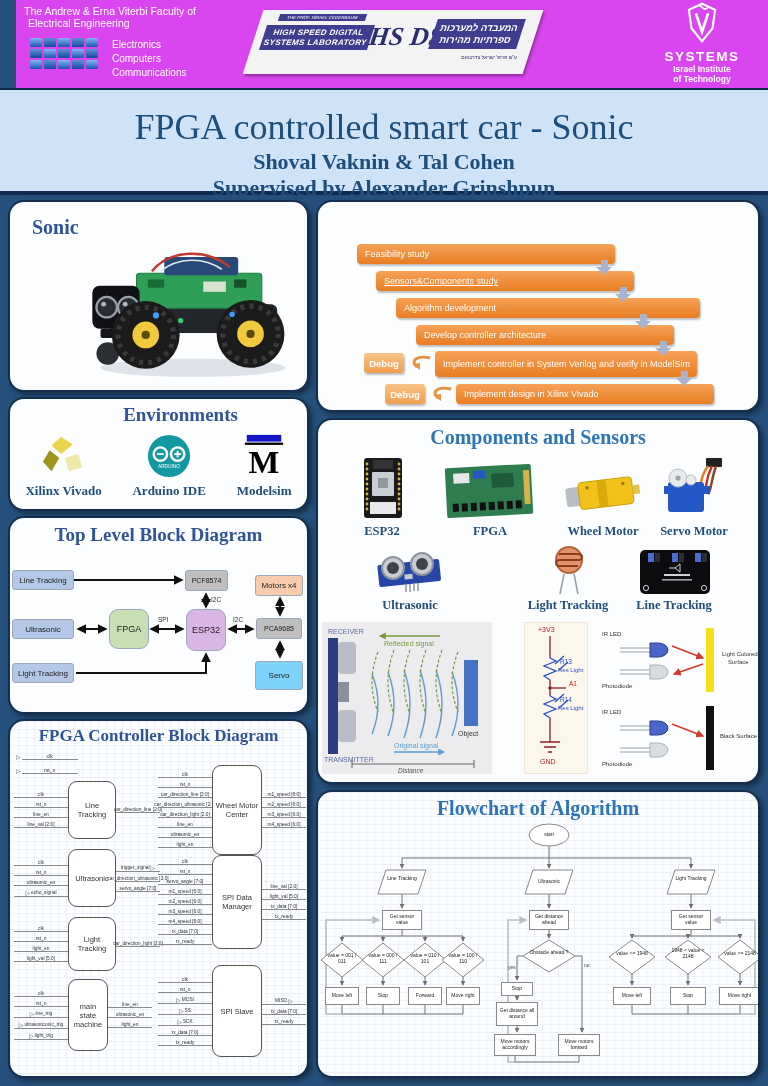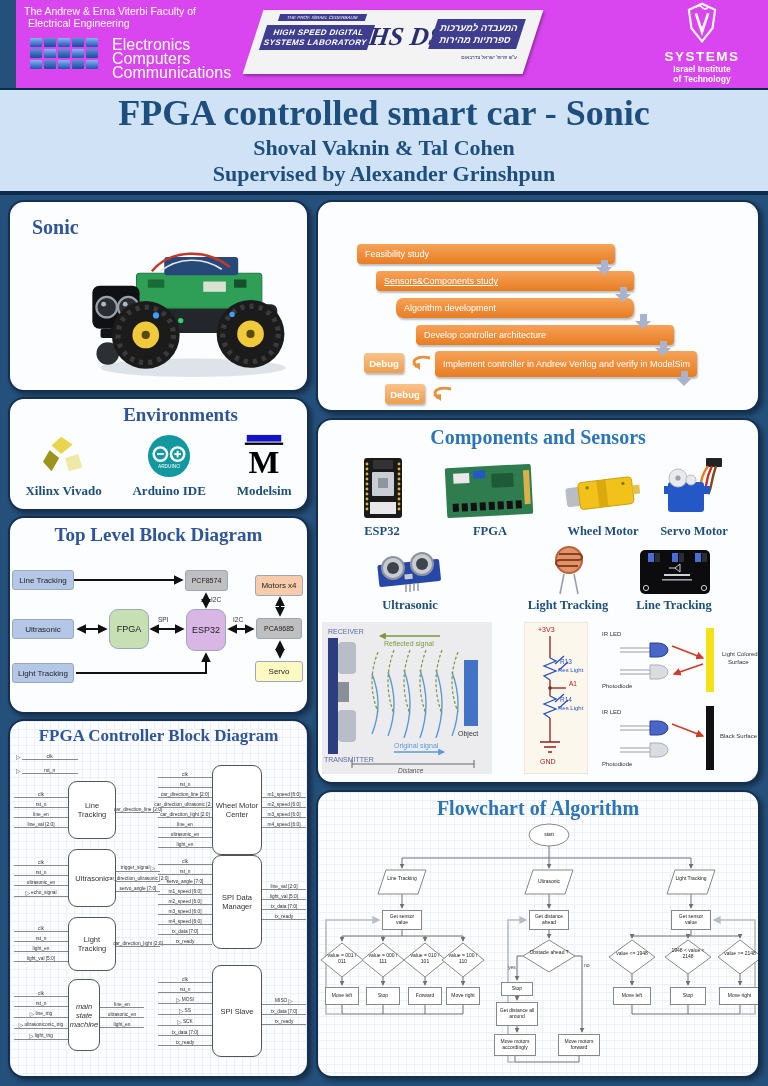--- a/index.html
+++ b/index.html
@@ -6,40 +6,40 @@
   .poster{position:relative;width:768px;height:1086px;background:#24507b;overflow:hidden;
           font-family:"Liberation Sans",sans-serif;}
   
   .hdr{position:absolute;left:16px;top:0;width:764px;height:88px;background:#d946ef;}
   .fac{position:absolute;left:8px;top:5px;color:#fff;}
   .fac .l1{font-size:10.5px;}
   .fac .l2{font-size:10.5px;margin-left:4px;}
   .facgrid{position:absolute;left:14px;top:38px;display:grid;grid-template-columns:repeat(5,12px);grid-gap:2px;}
   .facgrid i{display:block;width:12px;height:9px;background:linear-gradient(180deg,#86b6f2,#1d55b2);border-radius:1px;}
   .facgrid i.d{background:linear-gradient(180deg,#5d92d8,#174a9e);}
-  .facitems{position:absolute;left:96px;top:38px;color:#fff;font-size:16px;line-height:14px;}
+  .facitems{position:absolute;left:96px;top:38px;color:#fff;font-size:10px;line-height:14px;}
   .lab{position:absolute;left:237px;top:10px;width:280px;height:64px;}
   .labbg{position:absolute;inset:0;background:#f3f3f3;transform:skewX(-18deg);box-shadow:2px 2px 3px rgba(0,0,0,.35);}
   .labsmall{position:absolute;left:26px;top:4px;background:#3f3d8e;color:#fff;font-size:4.5px;padding:1px 8px;transform:skewX(-18deg);white-space:nowrap;}
   .laben{position:absolute;left:10px;top:15px;width:108px;height:25px;background:#3f3d8e;color:#fff;
          font-size:8px;font-weight:bold;display:flex;flex-direction:column;align-items:center;justify-content:center;
          transform:skewX(-18deg);letter-spacing:.4px;text-align:center;line-height:10px;}
   .labacro{position:absolute;left:116px;top:12px;font-family:"Liberation Serif",serif;font-style:italic;font-weight:bold;
            font-size:26px;color:#2b2e6e;transform:skewX(-8deg);}
   .labhe{position:absolute;right:12px;top:9px;width:88px;height:30px;background:#3f3d8e;color:#fff;font-size:9.5px;font-weight:bold;
          display:flex;flex-direction:column;align-items:center;justify-content:center;transform:skewX(-18deg);line-height:12px;direction:rtl;}
   .labhe2{position:absolute;right:16px;top:44px;font-size:5px;color:#2b2e6e;direction:rtl;}
   .tech{position:absolute;right:18px;top:2px;width:120px;text-align:center;color:#fff;}
   .tech .nm{font-size:13.5px;font-weight:bold;letter-spacing:1.5px;margin-top:1px;}
   .tech .sub{font-size:8.5px;line-height:10px;font-weight:bold;}
   
   .band{position:absolute;left:0;top:88px;width:768px;height:107px;background:#cfe2f6;
         border-top:2px solid #0e2a4d;border-bottom:4px solid #0e2a4d;box-sizing:border-box;
         display:flex;flex-direction:column;align-items:center;font-family:"Liberation Serif",serif;color:#1e4e7c;}
-  .band .t{font-size:36px;font-weight:bold;margin-top:2px;}
+  .band .t{font-size:36px;font-weight:normal;margin-top:16px;}
   .band .a{font-size:22px;font-weight:bold;margin-top:1px;}
   .band .s{font-size:22px;font-weight:bold;}
   
   .panel{position:absolute;background:#fbfdff;border:2px solid #142f4f;border-radius:16px;box-sizing:border-box;
          box-shadow:3px 3px 5px rgba(0,0,0,.4);overflow:hidden;}
   .ptitle{font-family:"Liberation Serif",serif;font-weight:bold;text-align:center;color:#2f5597;}
   .ptitle.lt{color:#2e75b6;}
   .gridbg{background-image:linear-gradient(#edf1f7 1px,transparent 1px),linear-gradient(90deg,#edf1f7 1px,transparent 1px);background-size:8px 8px;}
   .cap{position:absolute;font-family:"Liberation Serif",serif;font-weight:bold;color:#1f4e79;text-align:center;font-size:12.5px;}
   
@@ -169,23 +169,24 @@
       <circle cx="166" cy="119" r="4" fill="#5a4a10"></circle>
       <circle cx="74" cy="101" r="3" fill="#3aa0ff"></circle>
       <circle cx="98" cy="106" r="2.6" fill="#35d06a"></circle>
       <circle cx="148" cy="100" r="2.6" fill="#3aa0ff"></circle>
     </svg>
   </div>
 
   <div class="panel" style="left:316px;top:200px;width:444px;height:212px;">
     <div class="bar" style="left:39px;top:42px;width:258px;">Feasibility study</div>
     <div class="bar" style="left:58px;top:69px;width:258px;text-decoration:underline;">Sensors&amp;Components study</div>
-    <div class="bar" style="left:78px;top:96px;width:238px;border-radius:7px;">Algorithm development</div>
+    <div class="bar" style="left:78px;top:96px;width:304px;">Algorithm development</div>
     <div class="bar" style="left:98px;top:123px;width:258px;">Develop controller architecture</div>
-    <div class="bar" style="left:117px;top:149px;width:262px;height:26px;line-height:1.15;padding:2px 4px 2px 8px;">Implement controller in Andrew Verilog and verify in ModelSim</div>
+    <div class="bar" style="left:117px;top:149px;width:262px;height:26px;line-height:1.15;padding:2px 4px 2px 8px;">Implement controller in System Verilog and verify in ModelSim</div>
+    <div class="bar" style="left:138px;top:182px;width:258px;">Implement design in Xilinx Vivado</div>
     <div class="darr" style="left:278px;top:58px;">
         <div class="st"></div>
         <div class="hd"></div>
       </div>
     <div class="darr" style="left:297px;top:85px;">
         <div class="st"></div>
         <div class="hd"></div>
       </div>
     <div class="darr" style="left:317px;top:112px;">
         <div class="st"></div>
@@ -266,21 +267,21 @@
       <path d="M270 124 V139" stroke="#111" stroke-width="2" marker-start="url(#ts)" marker-end="url(#te)"></path>
     </svg>
     <div class="tlbox" style="left:2px;top:52px;width:62px;height:20px;background:#b4c7e7;">Line Tracking</div>
     <div class="tlbox" style="left:2px;top:101px;width:62px;height:20px;background:#b4c7e7;">Ultrasonic</div>
     <div class="tlbox" style="left:2px;top:145px;width:62px;height:20px;background:#b4c7e7;">Light Tracking</div>
     <div class="tlbox" style="left:99px;top:91px;width:40px;height:40px;background:#c6e0b4;border-radius:9px;font-size:9px;">FPGA</div>
     <div class="tlbox" style="left:176px;top:91px;width:40px;height:42px;background:#d9b6e4;border-radius:9px;font-size:9px;">ESP32</div>
     <div class="tlbox" style="left:175px;top:52px;width:43px;height:21px;background:#bfbfbf;font-size:7px;">PCF8574</div>
     <div class="tlbox" style="left:246px;top:100px;width:46px;height:21px;background:#bfbfbf;font-size:7px;">PCA9685</div>
     <div class="tlbox" style="left:245px;top:57px;width:48px;height:21px;background:#f8cbad;">Motors x4</div>
-    <div class="tlbox" style="left:245px;top:143px;width:48px;height:21px;background:#fef9c3;">Servo</div>
+    <div class="tlbox" style="left:245px;top:143px;width:48px;height:29px;background:#7dd3fc;">Servo</div>
     <div class="tllab" style="left:148px;top:98px;">SPI</div>
     <div class="tllab" style="left:201px;top:78px;">I2C</div>
     <div class="tllab" style="left:223px;top:98px;">I2C</div>
   </div>
 
   <div class="panel" style="left:316px;top:418px;width:444px;height:366px;">
     <div class="ptitle lt" style="margin-top:6px;font-size:20px;">Components and Sensors</div>
 
     <svg style="position:absolute;left:42px;top:36px;" width="46" height="64" viewBox="0 0 46 64">
       <rect x="4" y="2" width="38" height="60" rx="3" fill="#1a1a1a"></rect>
@@ -598,21 +599,21 @@
           </div>
         <div class="sig">
             <i class="buf">▷</i>
             <span>ultrasoniconic_trig</span>
           </div>
         <div class="sig">
             <i class="buf">▷</i>
             <span>light_trig</span>
           </div>
       </div>
-      <div class="mbox" style="width:32px;height:72px;font-style:italic;">main state machine</div>
+      <div class="mbox" style="width:40px;height:72px;">main state machine</div>
       <div class="outs" style="width:44px;">
         <div class="sig">
             <span>line_en</span>
           </div>
         <div class="sig">
             <span>ultrasonic_en</span>
           </div>
         <div class="sig">
             <span>light_en</span>
           </div>

